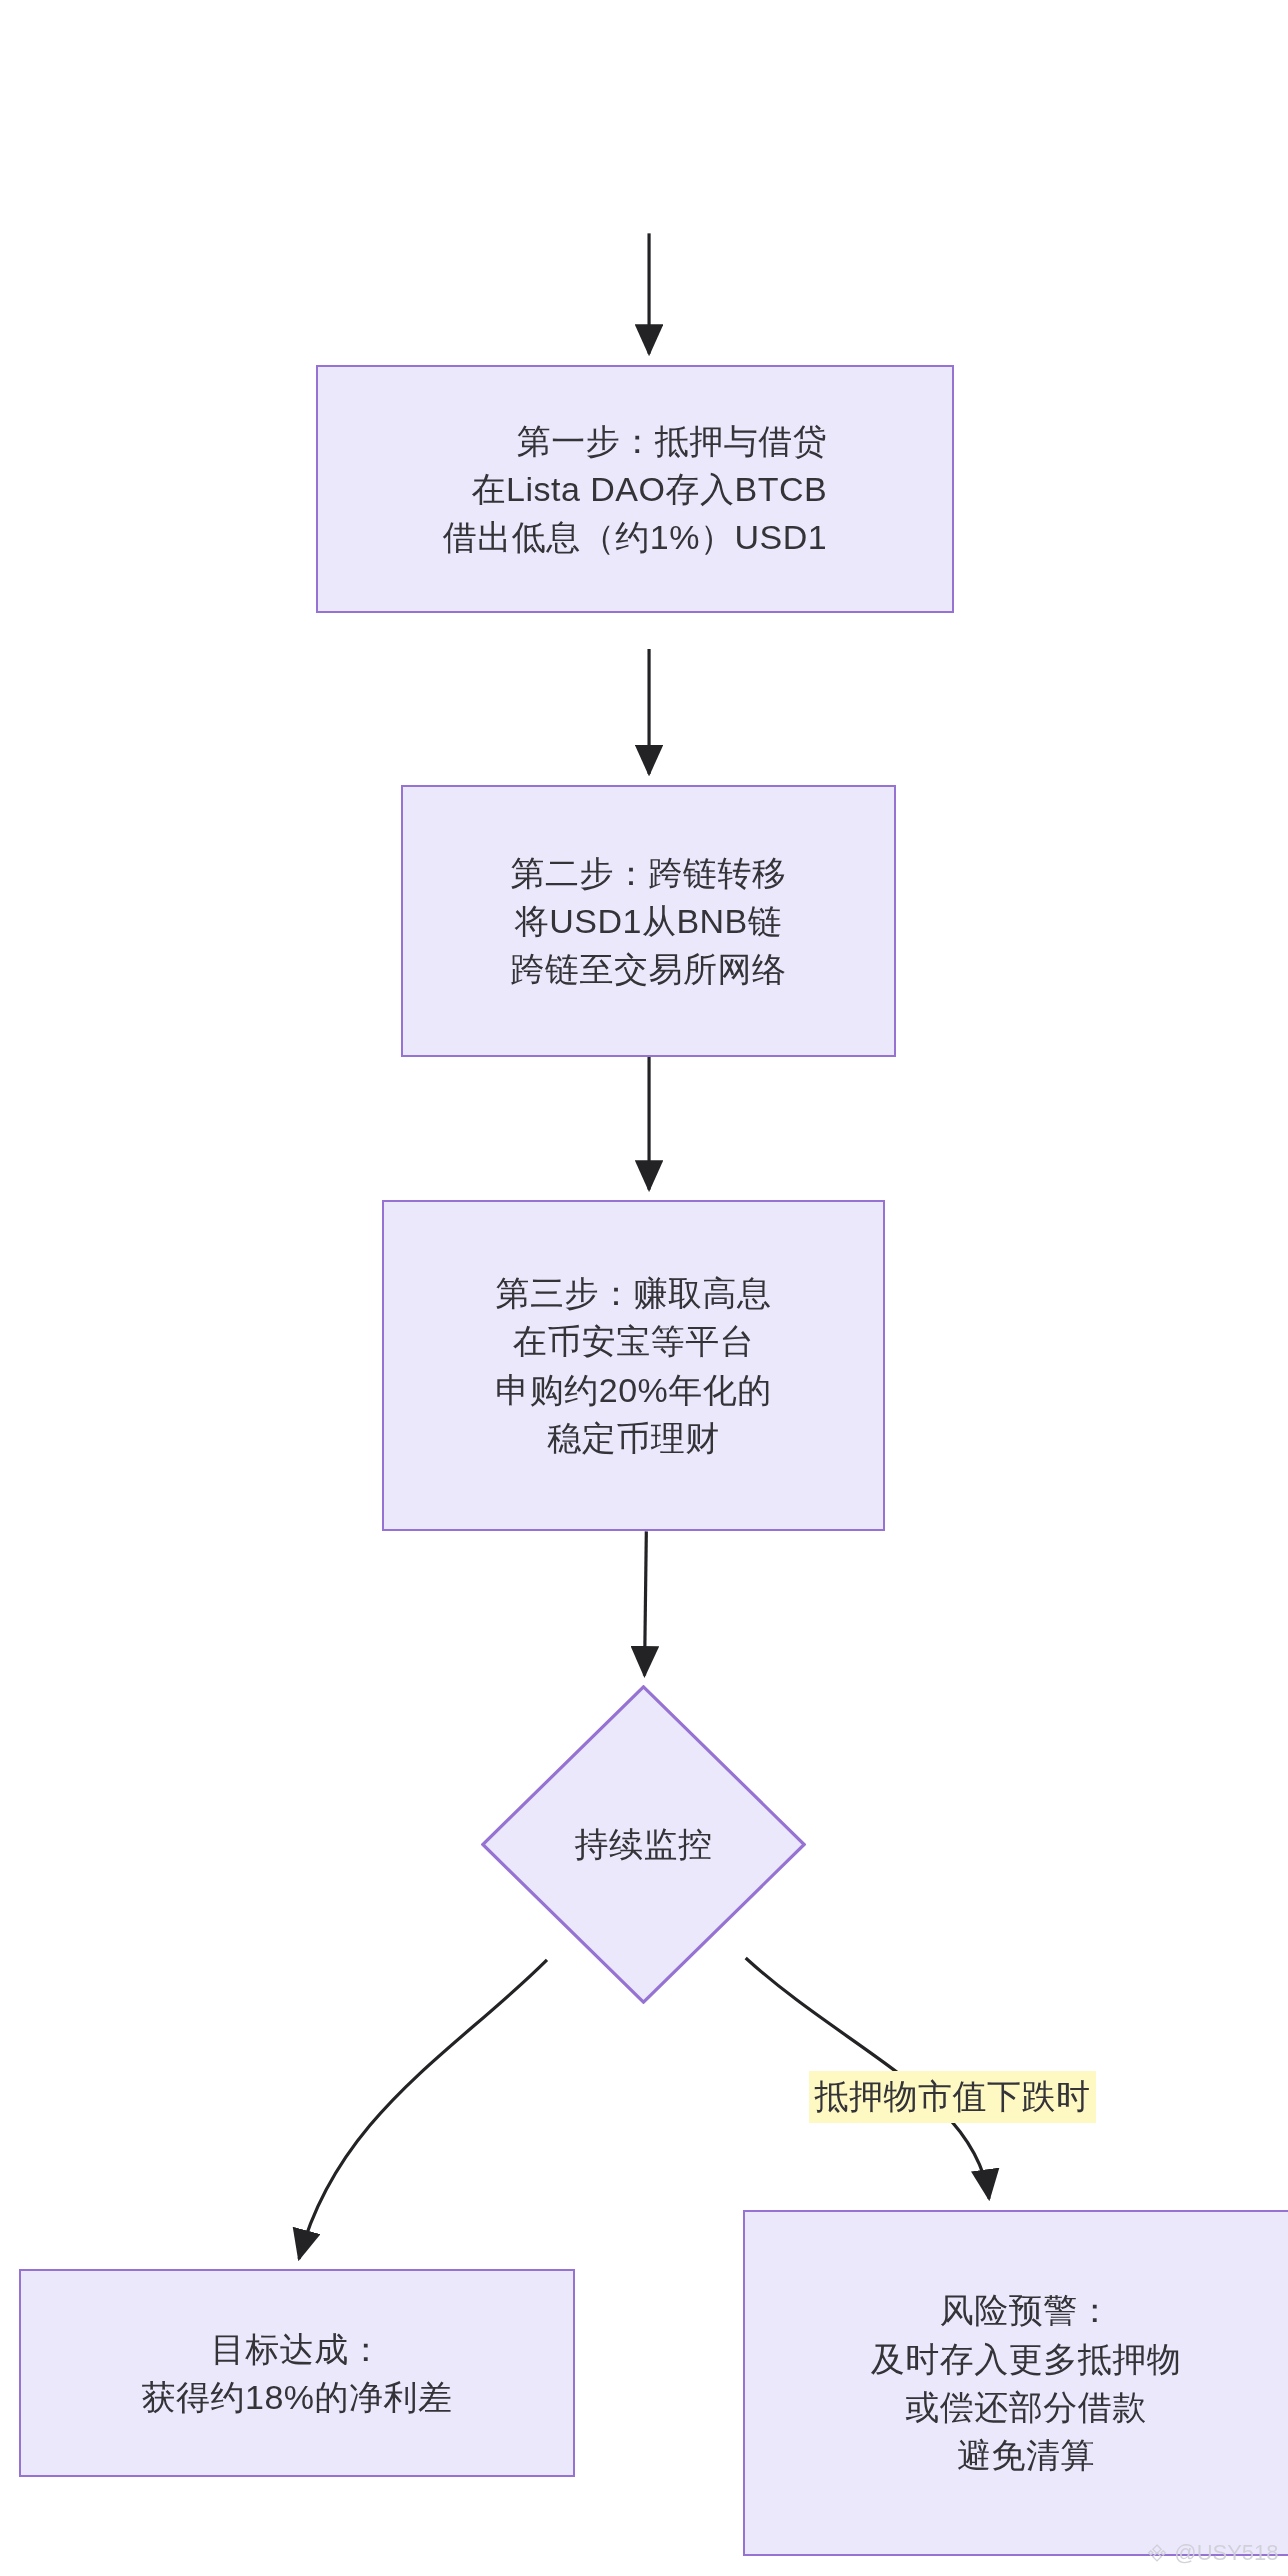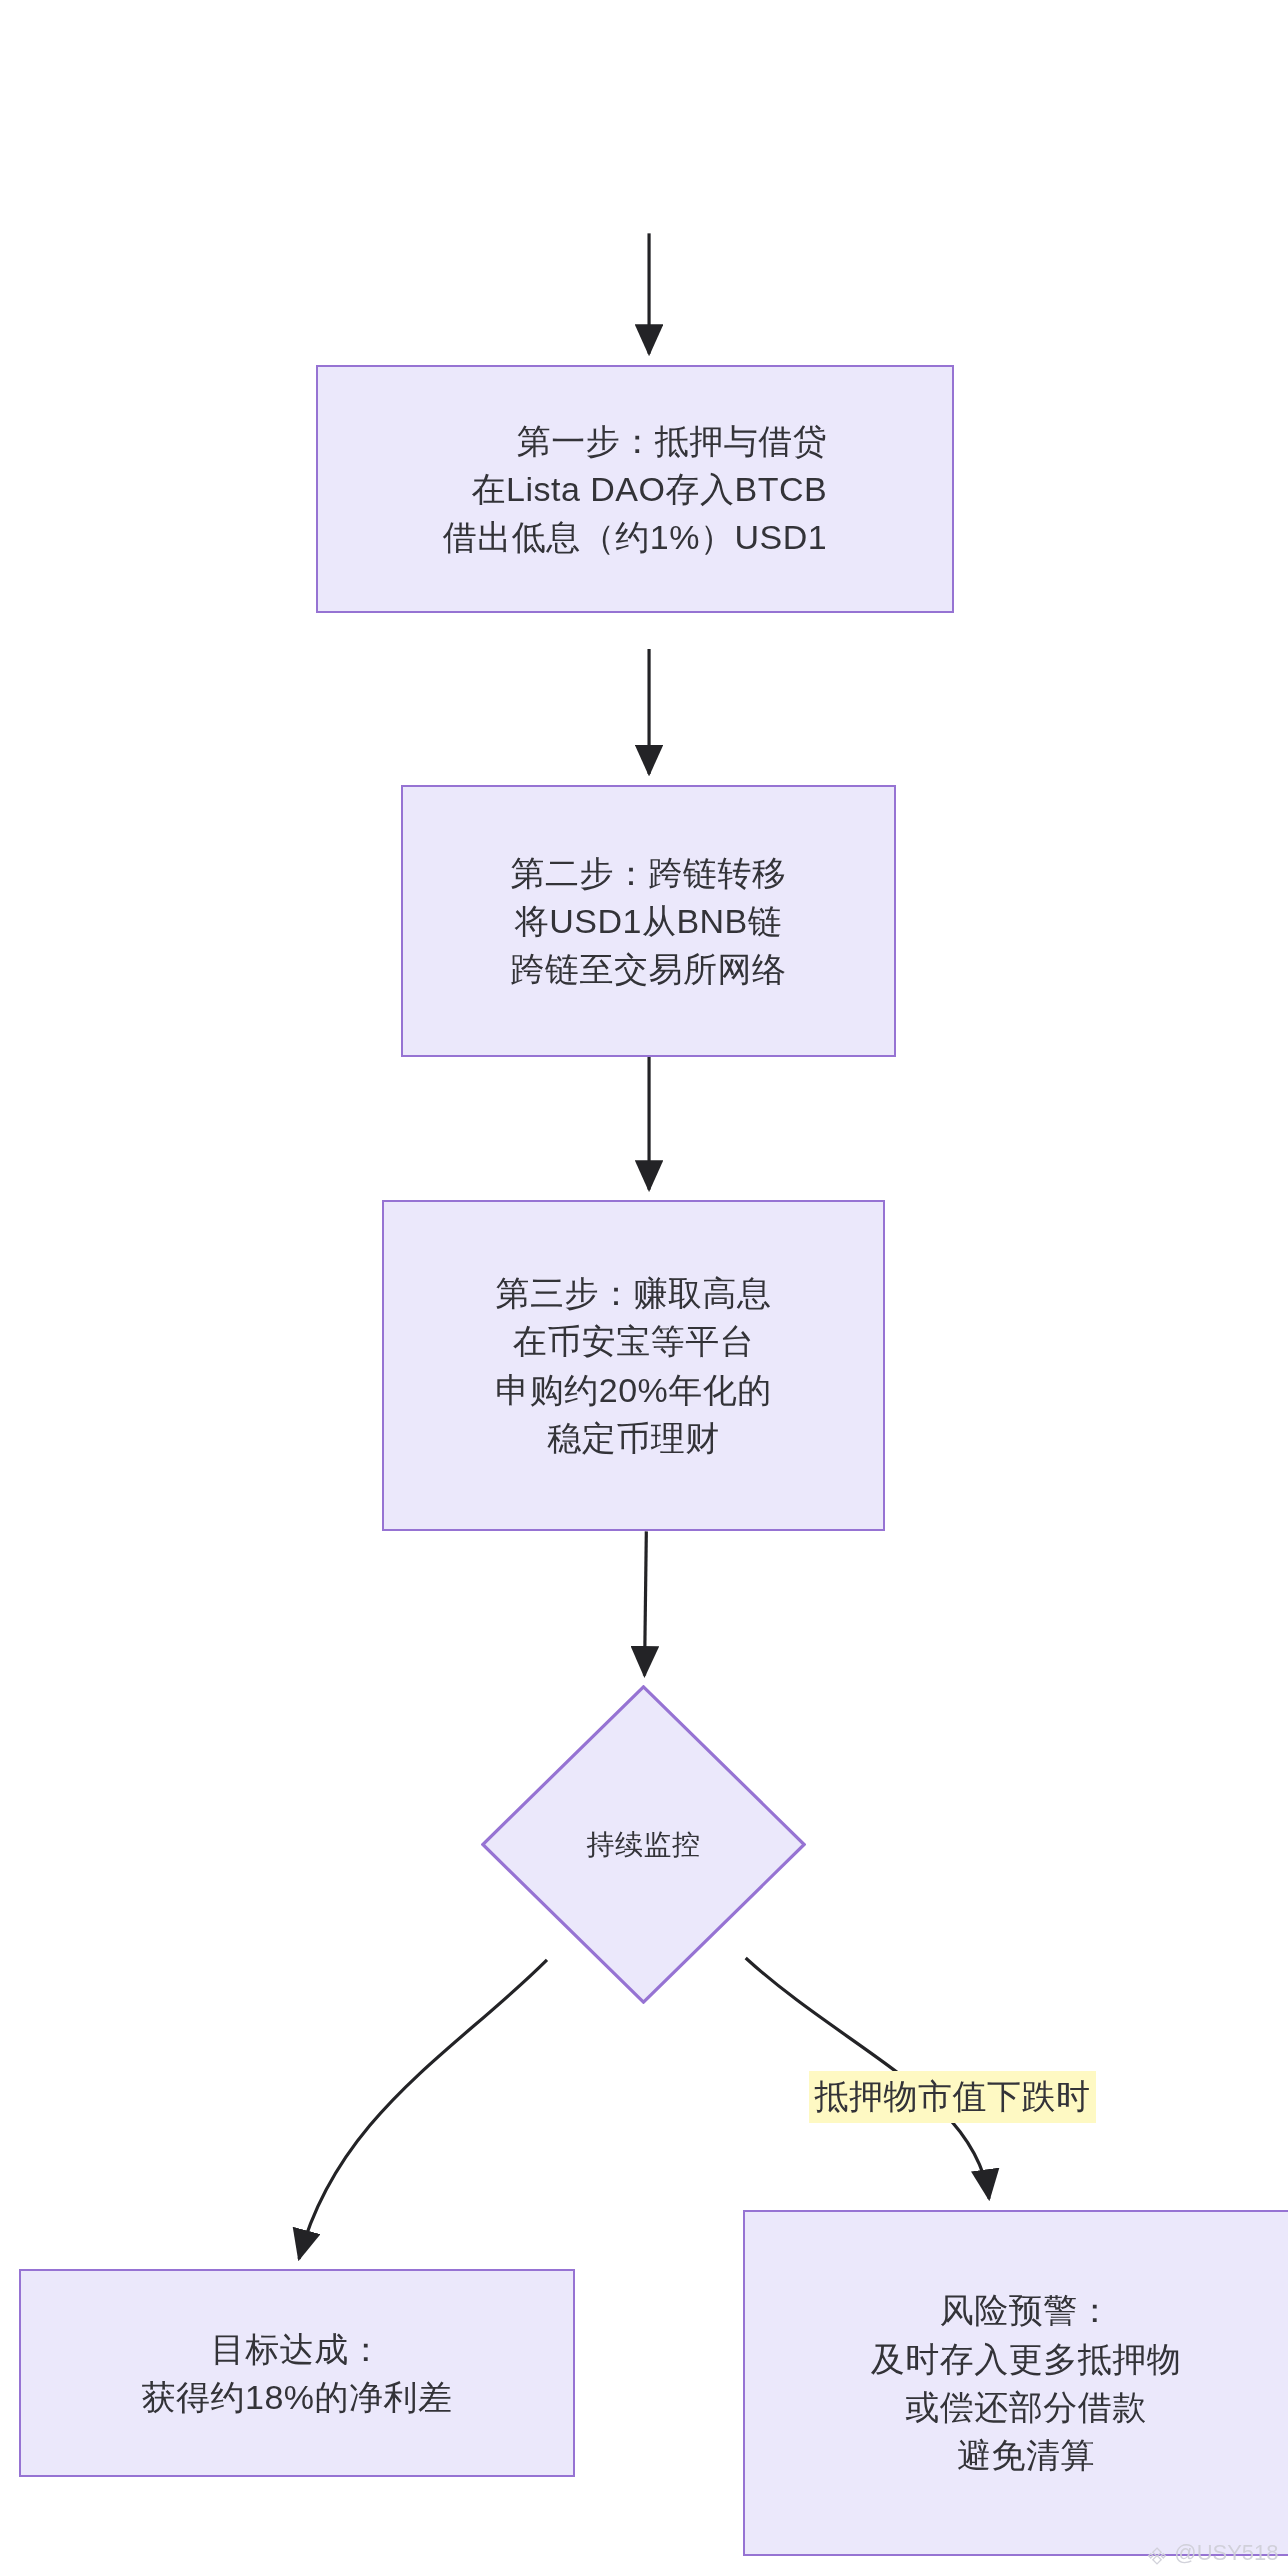--- a/index.html
+++ b/index.html
@@ -50,40 +50,40 @@
     justify-content: center;
   }
   .diamond-shape {
     position: absolute;
     top: 0; left: 0;
     width: 100%;
     height: 100%;
   }
   .diamond-text {
     position: relative;
-    font-size: 28px;
+    font-size: 34px;
     line-height: 1.4;
     color: #333338;
     text-align: center;
     letter-spacing: 0.5px;
   }
   .edge-label {
     position: absolute;
     background: #fef9c3;
     color: #333338;
     font-size: 34px;
     line-height: 1.25;
     padding: 3.6px 5.5px 5.5px 5.5px;
     white-space: nowrap;
     letter-spacing: 0.5px;
   }
   .watermark {
     position: absolute;
     display: flex;
-    align-items: flex-end;
+    align-items: center;
     gap: 7.3px;
     color: #cfcfd8;
     font-size: 22px;
     opacity: 0.92;
     pointer-events: none;
     user-select: none;
   }
   .watermark svg { display: block; }
 </style>
 </head>

